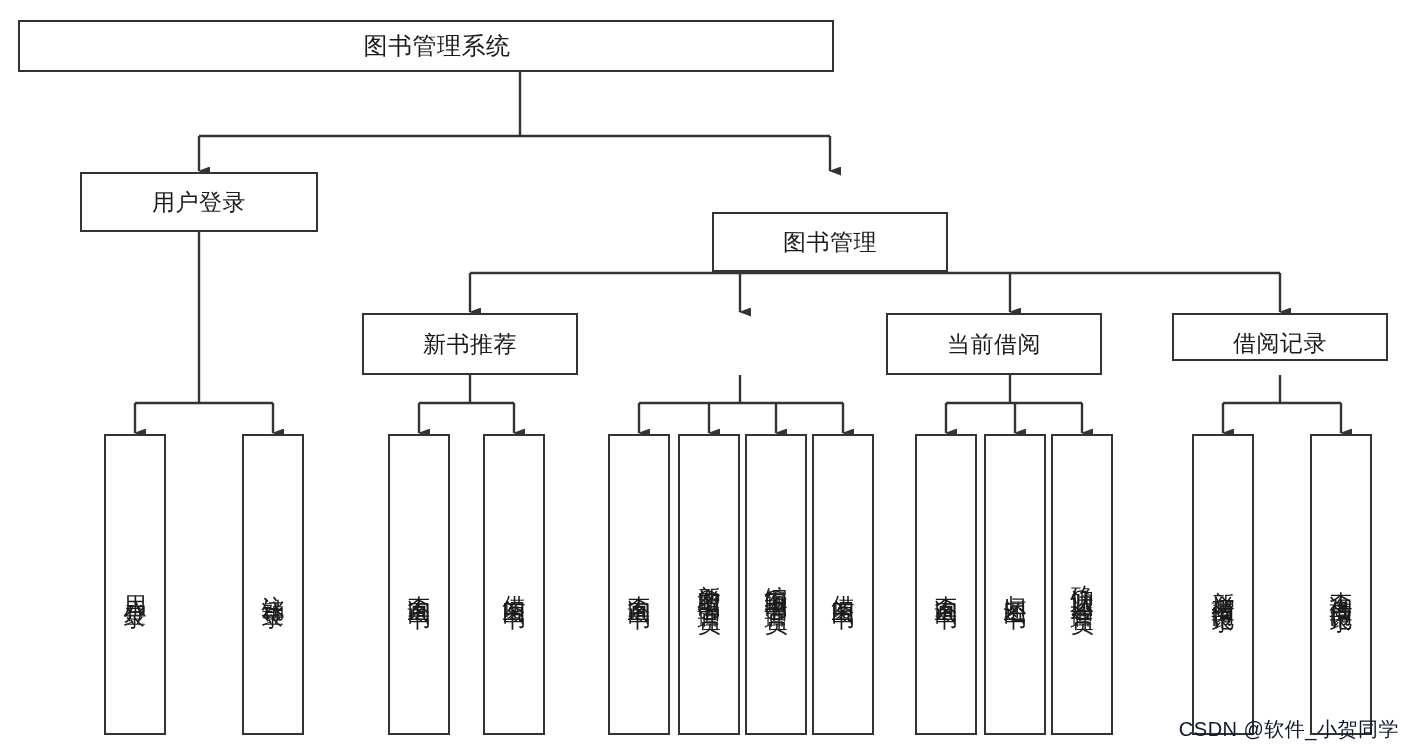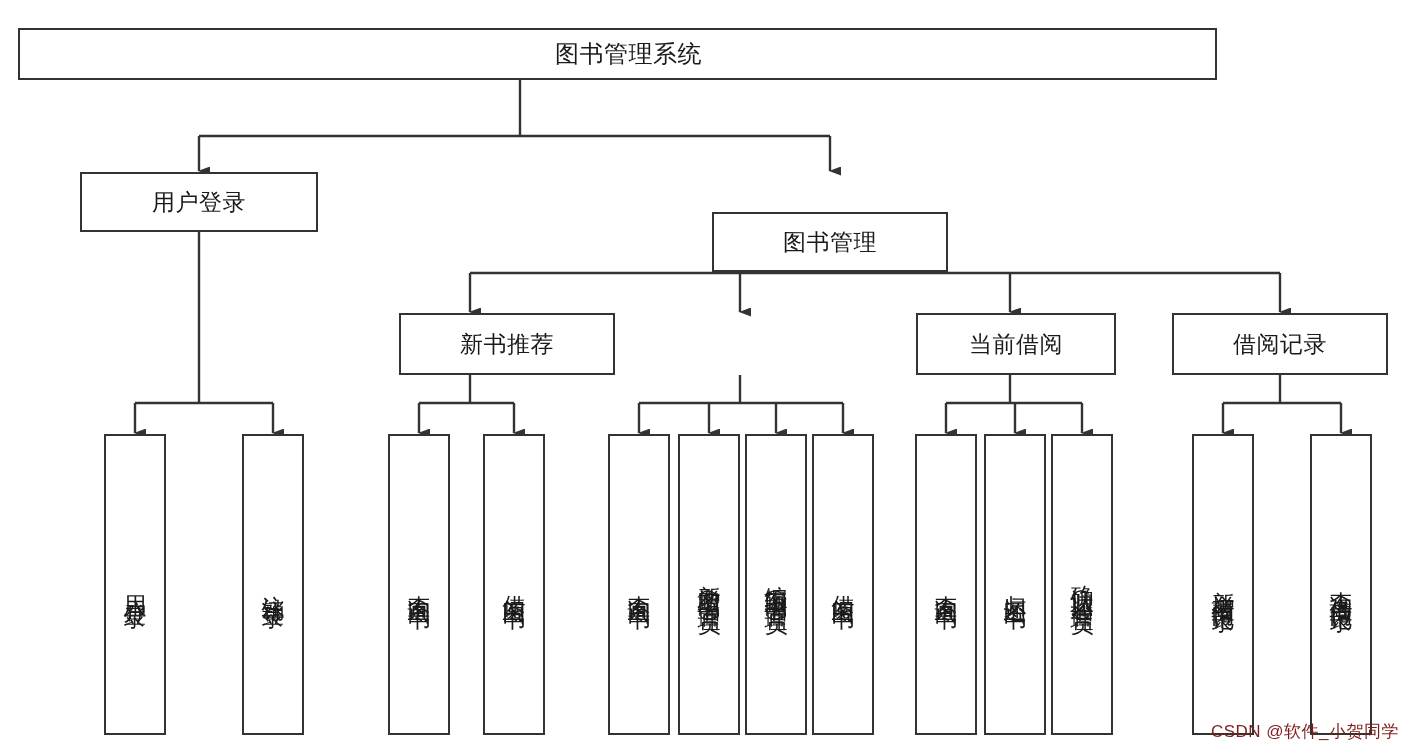--- a/index.html
+++ b/index.html
@@ -54,22 +54,22 @@
     text-orientation: upright;
     white-space: nowrap;
   }
   .node.root {
     font-size: 24px;
   }
   #watermark {
     position: absolute;
     right: 6px;
     bottom: 4px;
-    font-size: 17px;
-    color: #7f1d1d;
+    font-size: 20px;
+    color: #0f172a;
     letter-spacing: 0.5px;
     white-space: nowrap;
     pointer-events: none;
   }
 </style>
 </head>
 <body>
 
 <div id="canvas">
 
@@ -109,38 +109,38 @@
         <line x1="946" y1="403" x2="946" y2="433" marker-end="url(#arrowhead)"></line>
         <line x1="1015" y1="403" x2="1015" y2="433" marker-end="url(#arrowhead)"></line>
         <line x1="1082" y1="403" x2="1082" y2="433" marker-end="url(#arrowhead)"></line>
         <line x1="1280" y1="375" x2="1280" y2="403"></line>
         <line x1="1223" y1="403" x2="1341" y2="403"></line>
         <line x1="1223" y1="403" x2="1223" y2="433" marker-end="url(#arrowhead)"></line>
         <line x1="1341" y1="403" x2="1341" y2="433" marker-end="url(#arrowhead)"></line>
       </g>
   </svg>
 
-  <div class="node horiz root" style="left: 18px; top: 28px; width: 1199px; height: 52px; padding-left: 22px;">
+  <div class="node horiz root" style="left: 18px; top: 20px; width: 816px; height: 52px; padding-left: 22px;">
     <span>图书管理系统</span>
   </div>
 
   <div class="node horiz" style="left: 80px; top: 172px; width: 238px; height: 60px;">
     <span>用户登录</span>
   </div>
   <div class="node horiz" style="left: 712px; top: 172px; width: 236px; height: 60px; margin-top: 40px;">
     <span>图书管理</span>
   </div>
 
-  <div class="node horiz" style="left: 362px; top: 313px; width: 216px; height: 62px; margin-left: 37px;">
+  <div class="node horiz" style="left: 362px; top: 313px; width: 216px; height: 62px;">
     <span>新书推荐</span>
   </div>
-  <div class="node horiz" style="left: 916px; top: 313px; width: 200px; height: 62px;">
+  <div class="node horiz" style="left: 886px; top: 313px; width: 216px; height: 62px;">
     <span>当前借阅</span>
   </div>
-  <div class="node horiz" style="left: 1172px; top: 313px; width: 216px; height: 62px;">
+  <div class="node horiz" style="left: 1172px; top: 313px; width: 216px; height: 48px; align-items: flex-end;">
     <span>借阅记录</span>
   </div>
 
   <div class="node vert" style="left: 104px; top: 434px; width: 62px; height: 301px;">
     <span class="vtext">用户登录</span>
   </div>
   <div class="node vert" style="left: 242px; top: 434px; width: 62px; height: 301px;">
     <span class="vtext">注销登录</span>
   </div>
   <div class="node vert" style="left: 388px; top: 434px; width: 62px; height: 301px;">

